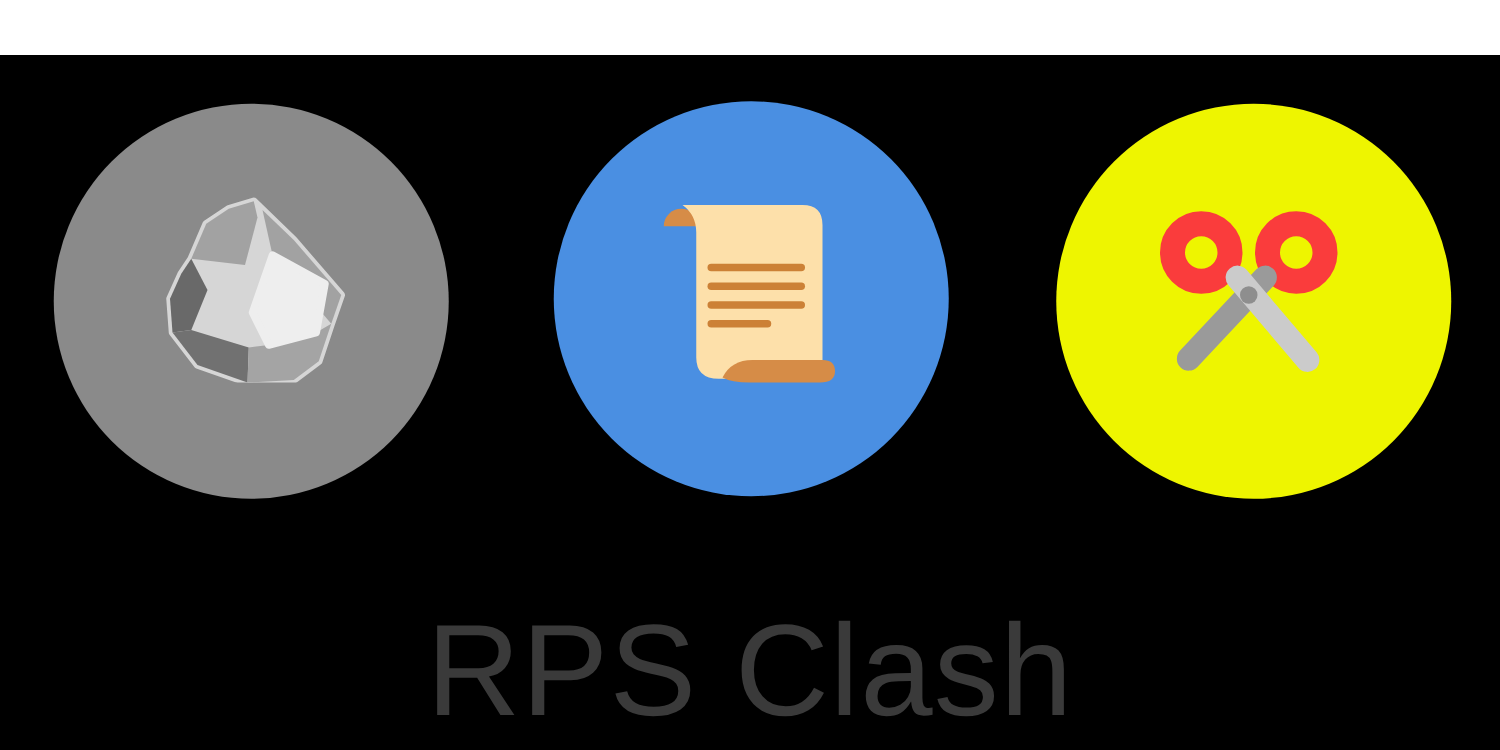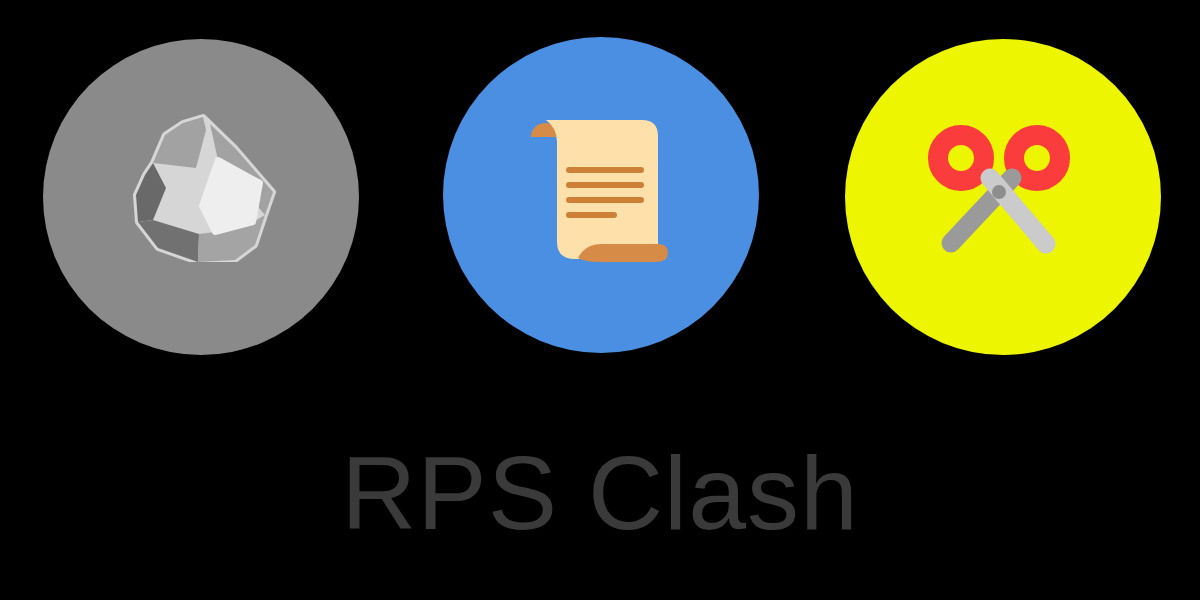--- a/index.html
+++ b/index.html
@@ -28,21 +28,21 @@
     font-size: 104px;
     font-weight: 400;
     line-height: 1;
     letter-spacing: 1px;
     user-select: none;
   }
 </style>
 </head>
 <body>
 
-<div class="stage" style="background-color: rgb(0, 0, 0);">
+<div class="stage" style="background-color: rgb(0, 0, 0); margin-top: 44px;">
 
   <div class="badge badge-rock" style="background-color: rgb(138, 138, 138);">
     <svg viewBox="0 0 160 160">
       <path stroke-width="6" stroke-linejoin="round" d="M 81,15 L 113,46 L 151,90 L 143,113 L 133,143 L 113,158 L 76,160 L 36,146 L 16,120 L 14,93 L 23,73 L 31,61 L 43,33 L 61,21 Z" fill="#d6d6d6" stroke="#d6d6d6"></path>
       <path d="M 81,15 L 84,28 L 74,66 L 31,61 L 43,33 L 61,21 Z" fill="#a2a2a2"></path>
       <path d="M 88,22 L 113,46 L 151,90 L 143,113 L 96,58 Z" fill="#a2a2a2"></path>
       <path d="M 31,61 L 23,73 L 14,93 L 16,120 L 31,118 L 44,86 Z" fill="#696969"></path>
       <path d="M 16,120 L 36,146 L 76,160 L 77,132 L 31,118 Z" fill="#717171"></path>
       <path d="M 77,132 L 93,130 L 131,120 L 143,113 L 133,143 L 113,158 L 76,160 Z" fill="#a4a4a4"></path>
       <path stroke-width="6" stroke-linejoin="round" d="M 96,58 L 138,81 L 131,120 L 93,130 L 80,104 Z" fill="#eeeeee" stroke="#eeeeee"></path>

